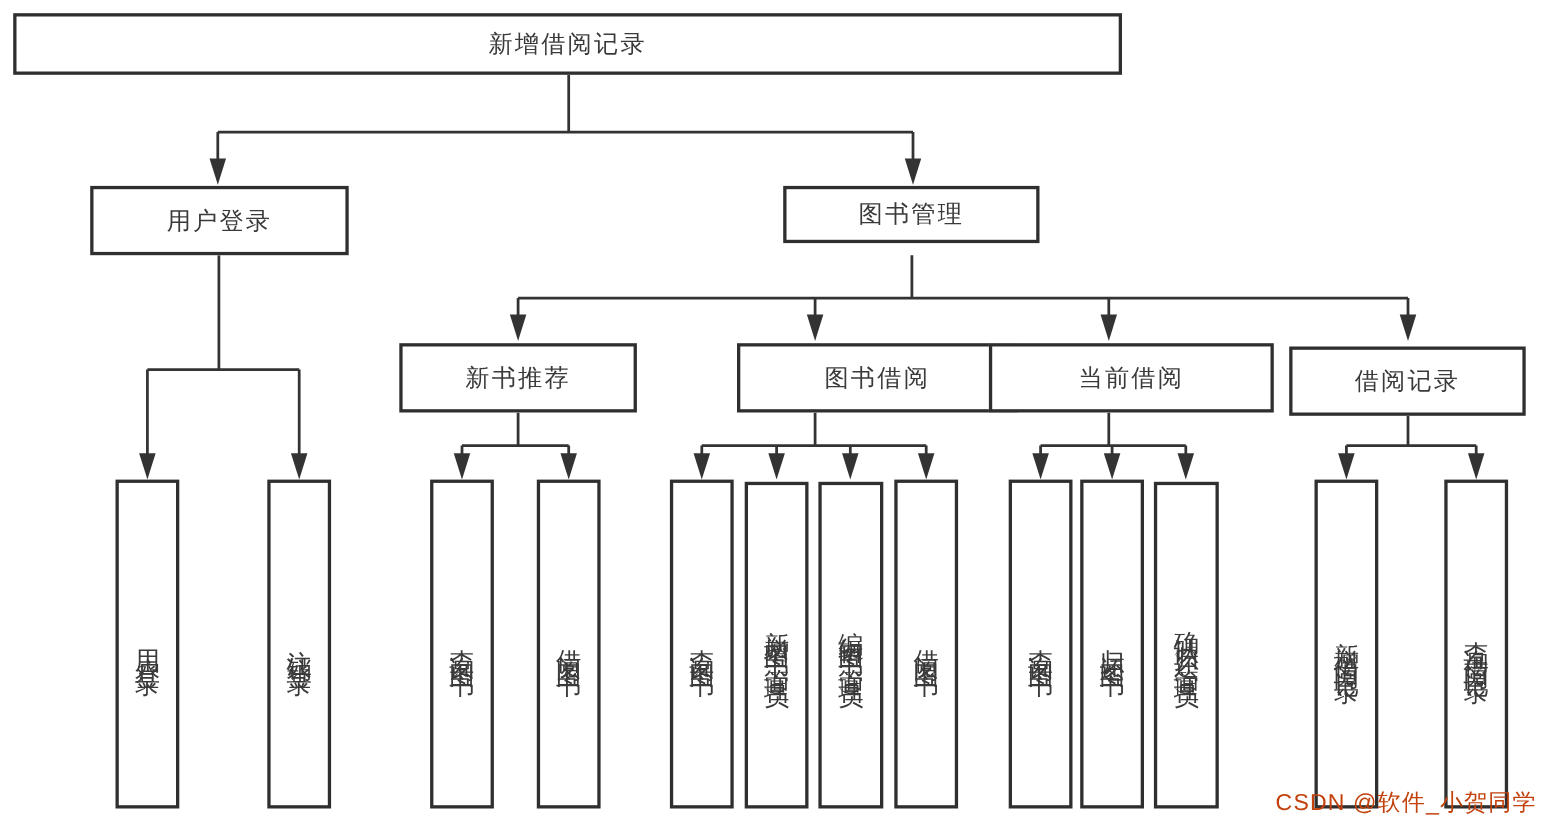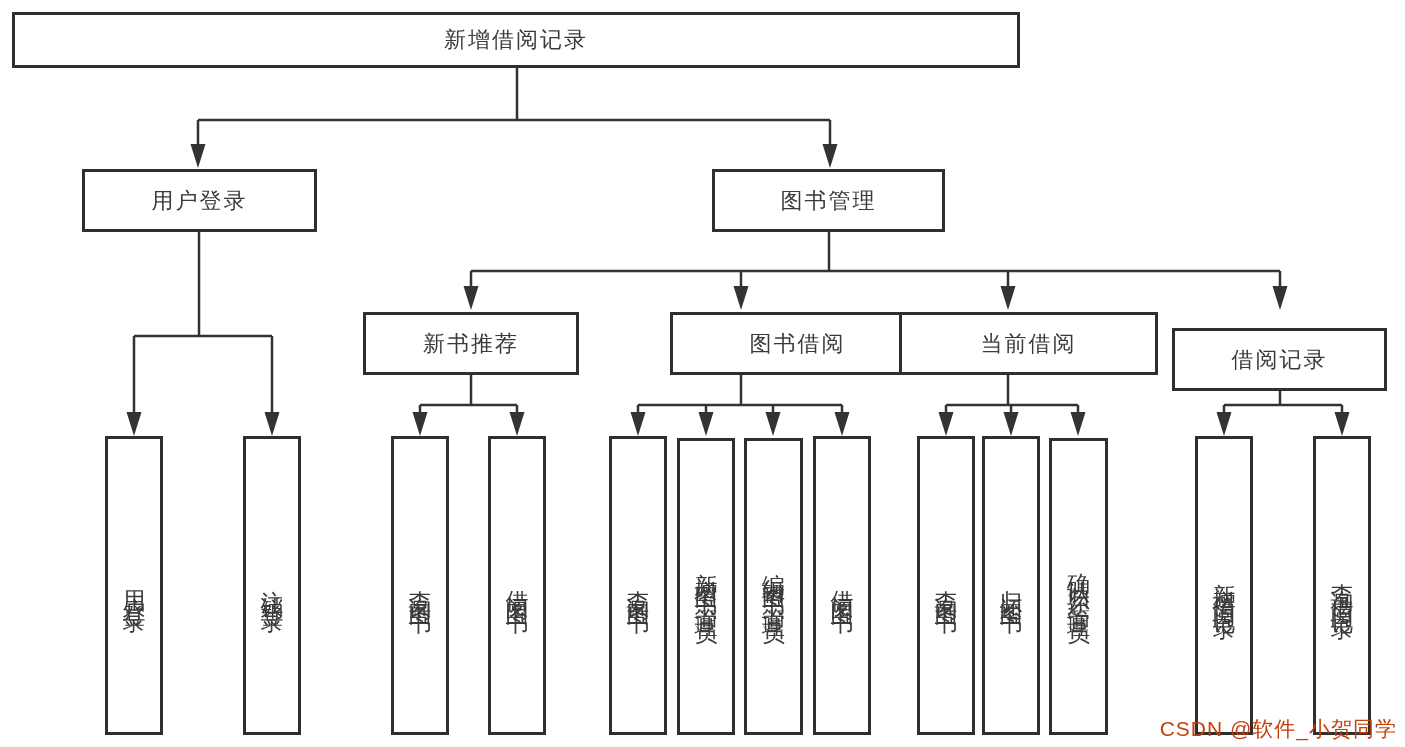--- a/index.html
+++ b/index.html
@@ -90,34 +90,34 @@
     </g>
   </svg>
 
   <div class="node h-node" style="left:12px; top:12px; width:1008px; height:56px;">
     <span>新增借阅记录</span>
   </div>
 
   <div class="node h-node" style="left:82px; top:169px; width:235px; height:63px;">
     <span>用户登录</span>
   </div>
-  <div class="node h-node" style="left:712px; top:169px; width:233px; height:63px;">
+  <div class="node h-node" style="left:712px; top:169px; width:233px; height:52px;">
     <span>图书管理</span>
   </div>
 
   <div class="node h-node" style="left:363px; top:312px; width:216px; height:63px;font-family:Liberation Serif, serif;">
     <span>新书推荐</span>
   </div>
   <div class="node h-node" style="left:670px; top:312px; width:255px; height:63px;">
     <span>图书借阅</span>
   </div>
   <div class="node h-node" style="left:899px; top:312px; width:259px; height:63px;">
     <span>当前借阅</span>
   </div>
-  <div class="node h-node" style="left:1172px; top:328px; width:215px; height:63px;text-align:right;">
+  <div class="node h-node" style="left:1172px; top:315px; width:215px; height:63px;text-align:right;">
     <span>借阅记录</span>
   </div>
 
   <div class="node leaf" style="left:105px; top:436px; width:58px; height:299px;">
     <span class="vtext">用户登录</span>
   </div>
   <div class="node leaf" style="left:243px; top:436px; width:58px; height:299px;">
     <span class="vtext">注销登录</span>
   </div>
 

